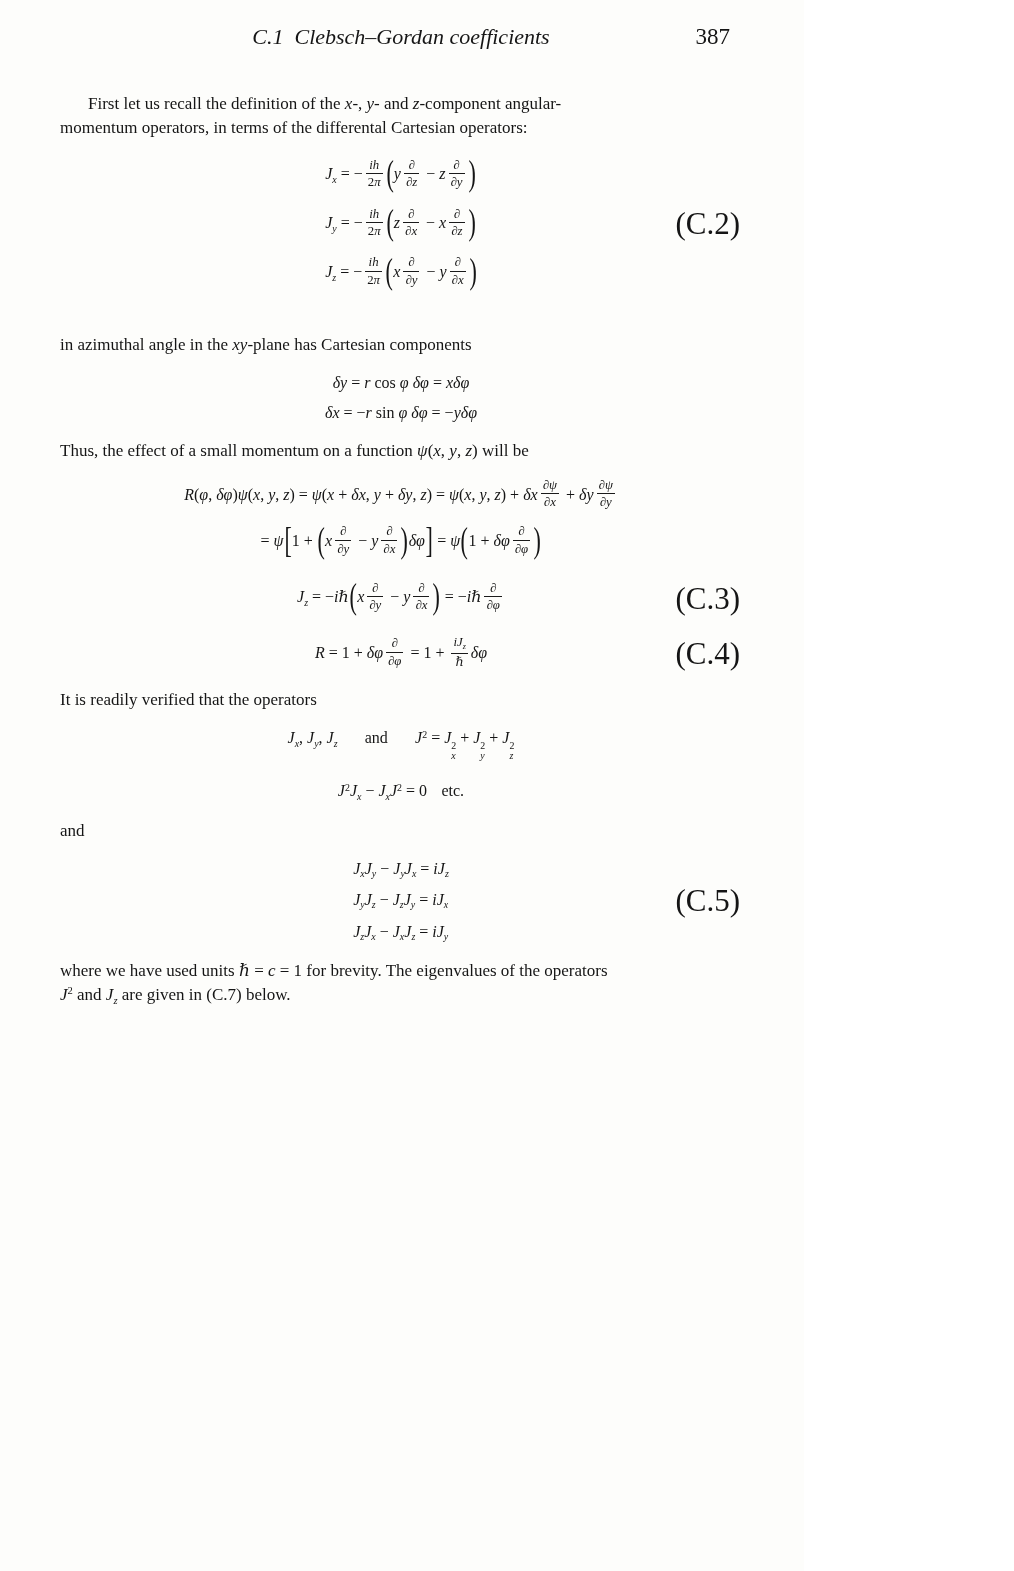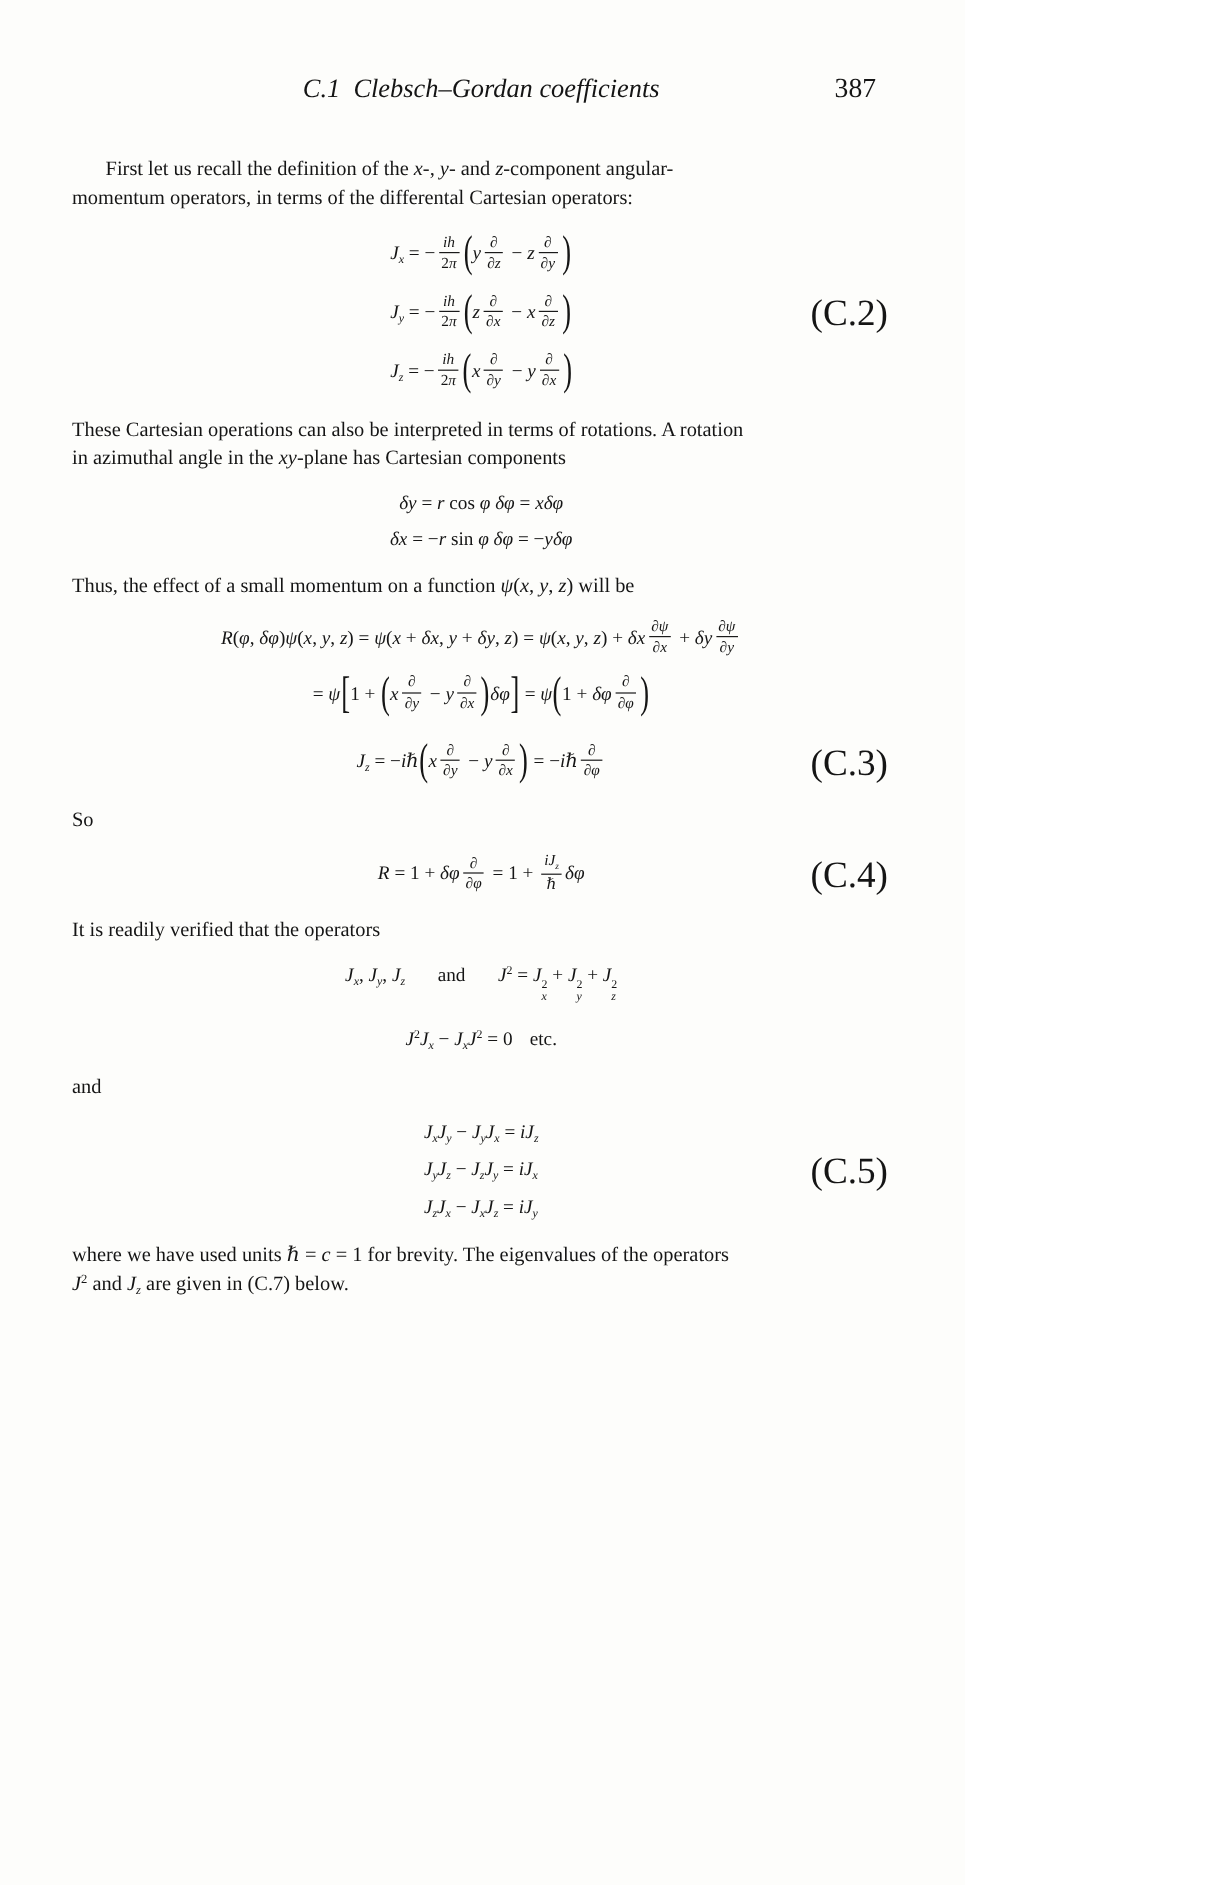--- a/index.html
+++ b/index.html
@@ -1,20 +1,20 @@
 <!DOCTYPE html>
 <html><head>
 <meta charset="utf-8">
 <style>
   html,body { margin:0; padding:0; background:#ffffff; }
   .page {
     position:relative;
     width:804px; height:1571px;
     box-sizing:border-box;
-    padding:61px 62px 0 60px;
+    padding:24px 62px 0 60px;
     background:#fdfdfb;
     color:#151515;
     font-family:"Liberation Serif","DejaVu Serif",serif;
     overflow:hidden;
   }
   .pg-header { position:relative; text-align:center; font-size:22px; margin-bottom:38px; height:30px; }
   .running-head { font-style:italic; white-space:pre; }
   .page-number { position:absolute; right:12px; top:0; font-style:normal; font-size:23px;font-family:Liberation Serif, serif; }
 
   .para { font-size:17px; line-height:1.42; margin:11px 0; }
@@ -89,21 +89,21 @@
             <span class="mden"><span class="mr">∂</span><span class="mi">y</span></span>
           </span><span class="mr"> − </span><span class="mi">y</span><span class="mfrac">
             <span class="mnum"><span class="mr">∂</span></span>
             <span class="mbar"></span>
             <span class="mden"><span class="mr">∂</span><span class="mi">x</span></span>
           </span><span class="mbig">)</span></div>
     </div>
     <span class="eqtag">(C.2)</span>
   </div>
 
-  <p class="para"><span class="mr">These Cartesian operations can also be interpreted in terms of rotations. A rotation</span><br><span class="mr">in azimuthal angle in the </span><span class="mi">xy</span><span class="mr">-plane has Cartesian components</span></p>
+  <p class="para"><br><span class="mr">in azimuthal angle in the </span><span class="mi">xy</span><span class="mr">-plane has Cartesian components</span></p>
 
   <div class="eqblock">
     <div class="eqcol">
       <div class="eqline"><span class="mi">δy</span><span class="mr"> = </span><span class="mi">r</span><span class="mr"> cos </span><span class="mi">φ δφ</span><span class="mr"> = </span><span class="mi">xδφ</span></div>
       <div class="eqline"><span class="mi">δx</span><span class="mr"> = −</span><span class="mi">r</span><span class="mr"> sin </span><span class="mi">φ δφ</span><span class="mr"> = −</span><span class="mi">yδφ</span></div>
     </div>
   </div>
 
   <p class="para"><span class="mr">Thus, the effect of a small momentum on a function </span><span class="mi">ψ</span><span class="mr">(</span><span class="mi">x</span><span class="mr">, </span><span class="mi">y</span><span class="mr">, </span><span class="mi">z</span><span class="mr">) will be</span></p>
 
@@ -147,21 +147,20 @@
             <span class="mden"><span class="mr">∂</span><span class="mi">x</span></span>
           </span><span class="mbig">)</span><span class="mr"> = −</span><span class="mi">iℏ</span><span class="mfrac">
             <span class="mnum"><span class="mr">∂</span></span>
             <span class="mbar"></span>
             <span class="mden"><span class="mr">∂</span><span class="mi">φ</span></span>
           </span></div>
     </div>
     <span class="eqtag">(C.3)</span>
   </div>
 
-  <p class="para">So</p>
 
   <div class="eqblock">
     <div class="eqcol">
       <div class="eqline"><span class="mi">R</span><span class="mr"> = 1 + </span><span class="mi">δφ</span><span class="mfrac">
             <span class="mnum"><span class="mr">∂</span></span>
             <span class="mbar"></span>
             <span class="mden"><span class="mr">∂</span><span class="mi">φ</span></span>
           </span><span class="mr"> = 1 + </span><span class="mfrac">
             <span class="mnum"><span class="mi">iJ</span><span class="msub"><span class="mi">z</span></span></span>
             <span class="mbar"></span>

